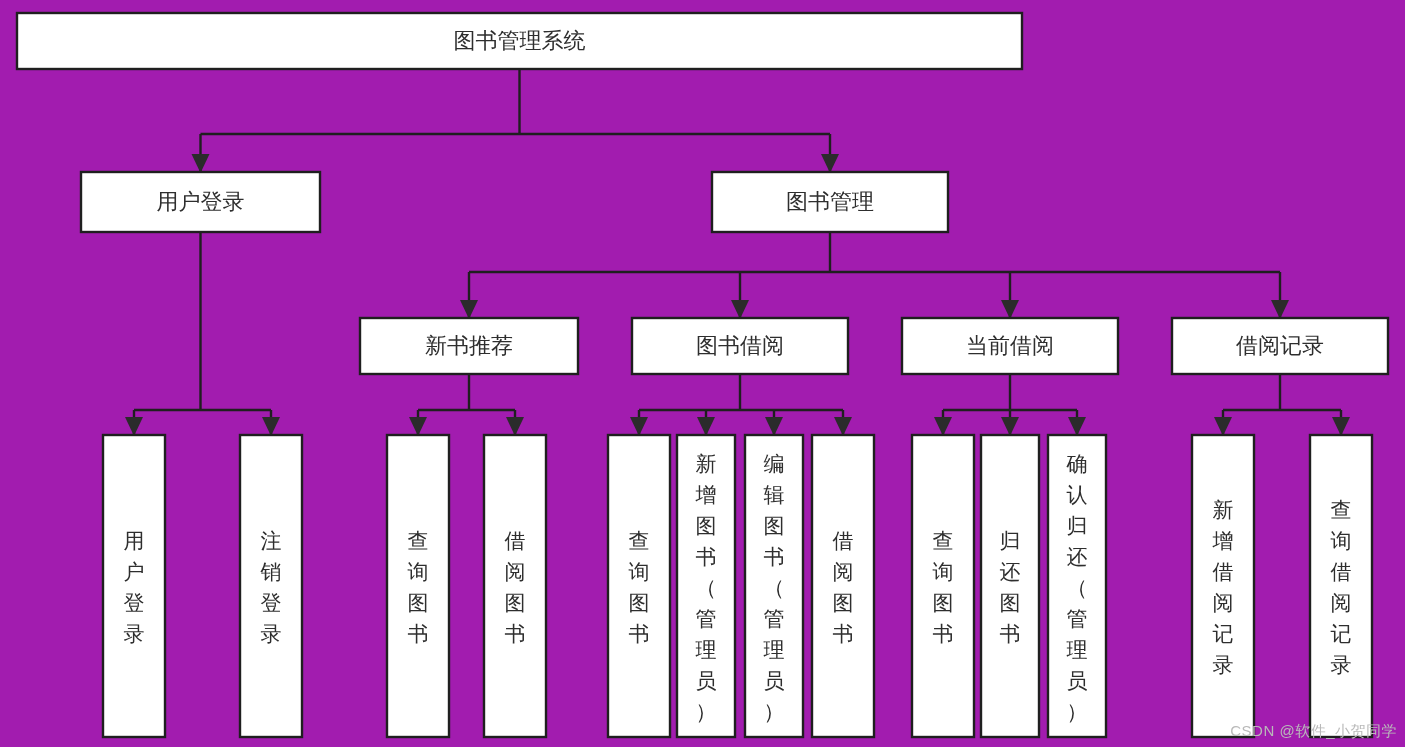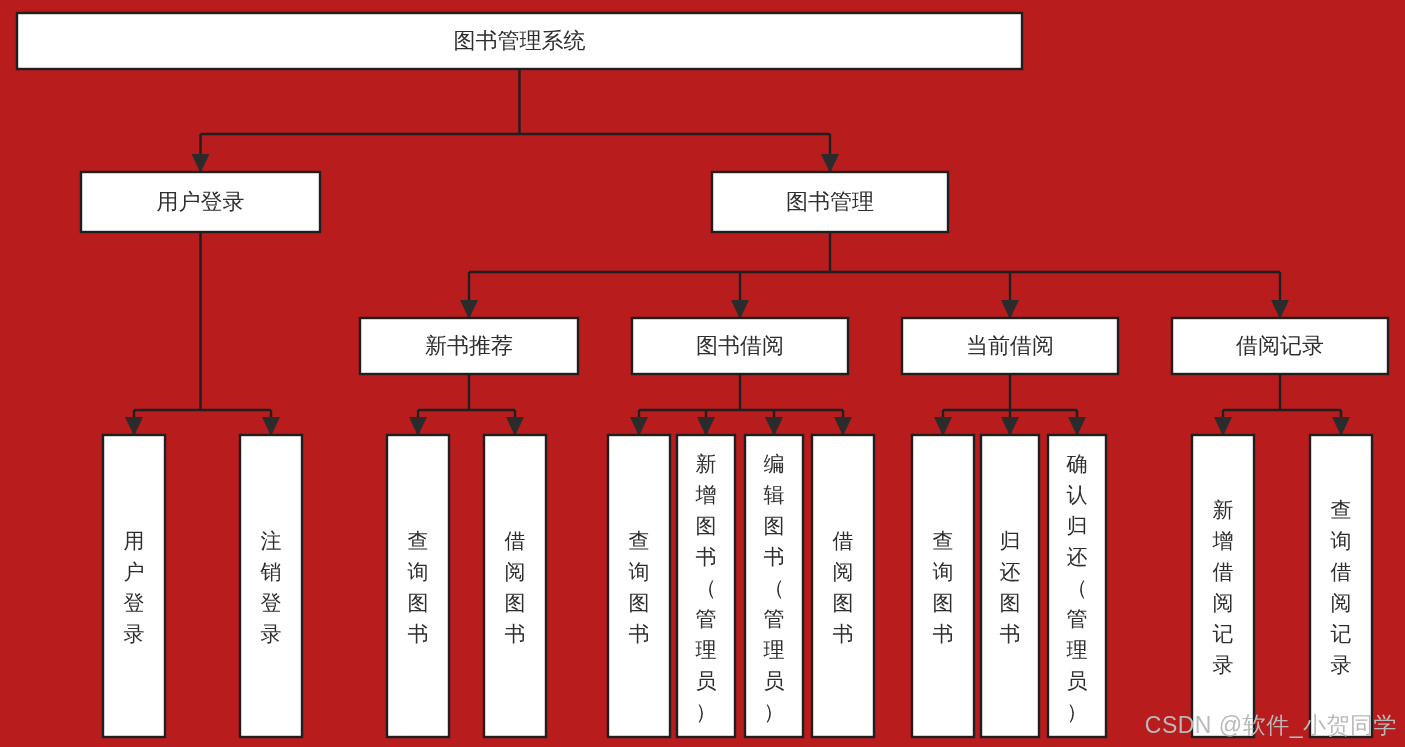--- a/index.html
+++ b/index.html
@@ -10,21 +10,21 @@
   body {
     width: 1405px;
     height: 747px;
     font-family: "Liberation Sans", "DejaVu Sans", sans-serif;
     overflow: hidden;
   }
   #diagram-root {
     position: relative;
     width: 1405px;
     height: 747px;
-    background: #b91c1c;
+    background: #a21caf;
   }
   svg#tree-svg {
     position: absolute;
     left: 0;
     top: 0;
     width: 1405px;
     height: 747px;
     display: block;
   }
   .node-rect {
@@ -53,21 +53,21 @@
     fill: #2e2e2e;
     font-family: "Liberation Sans", "DejaVu Sans", sans-serif;
     font-size: 21px;
     text-anchor: middle;
   }
   .watermark {
     position: absolute;
     right: 8px;
     bottom: 6px;
     color: #b9b9b9;
-    font-size: 23px;
+    font-size: 15px;
     font-family: "Liberation Sans", "DejaVu Sans", sans-serif;
     letter-spacing: 0.5px;
     white-space: nowrap;
     user-select: none;
   }
 </style>
 </head>
 <body>
 
 <div id="diagram-root">

